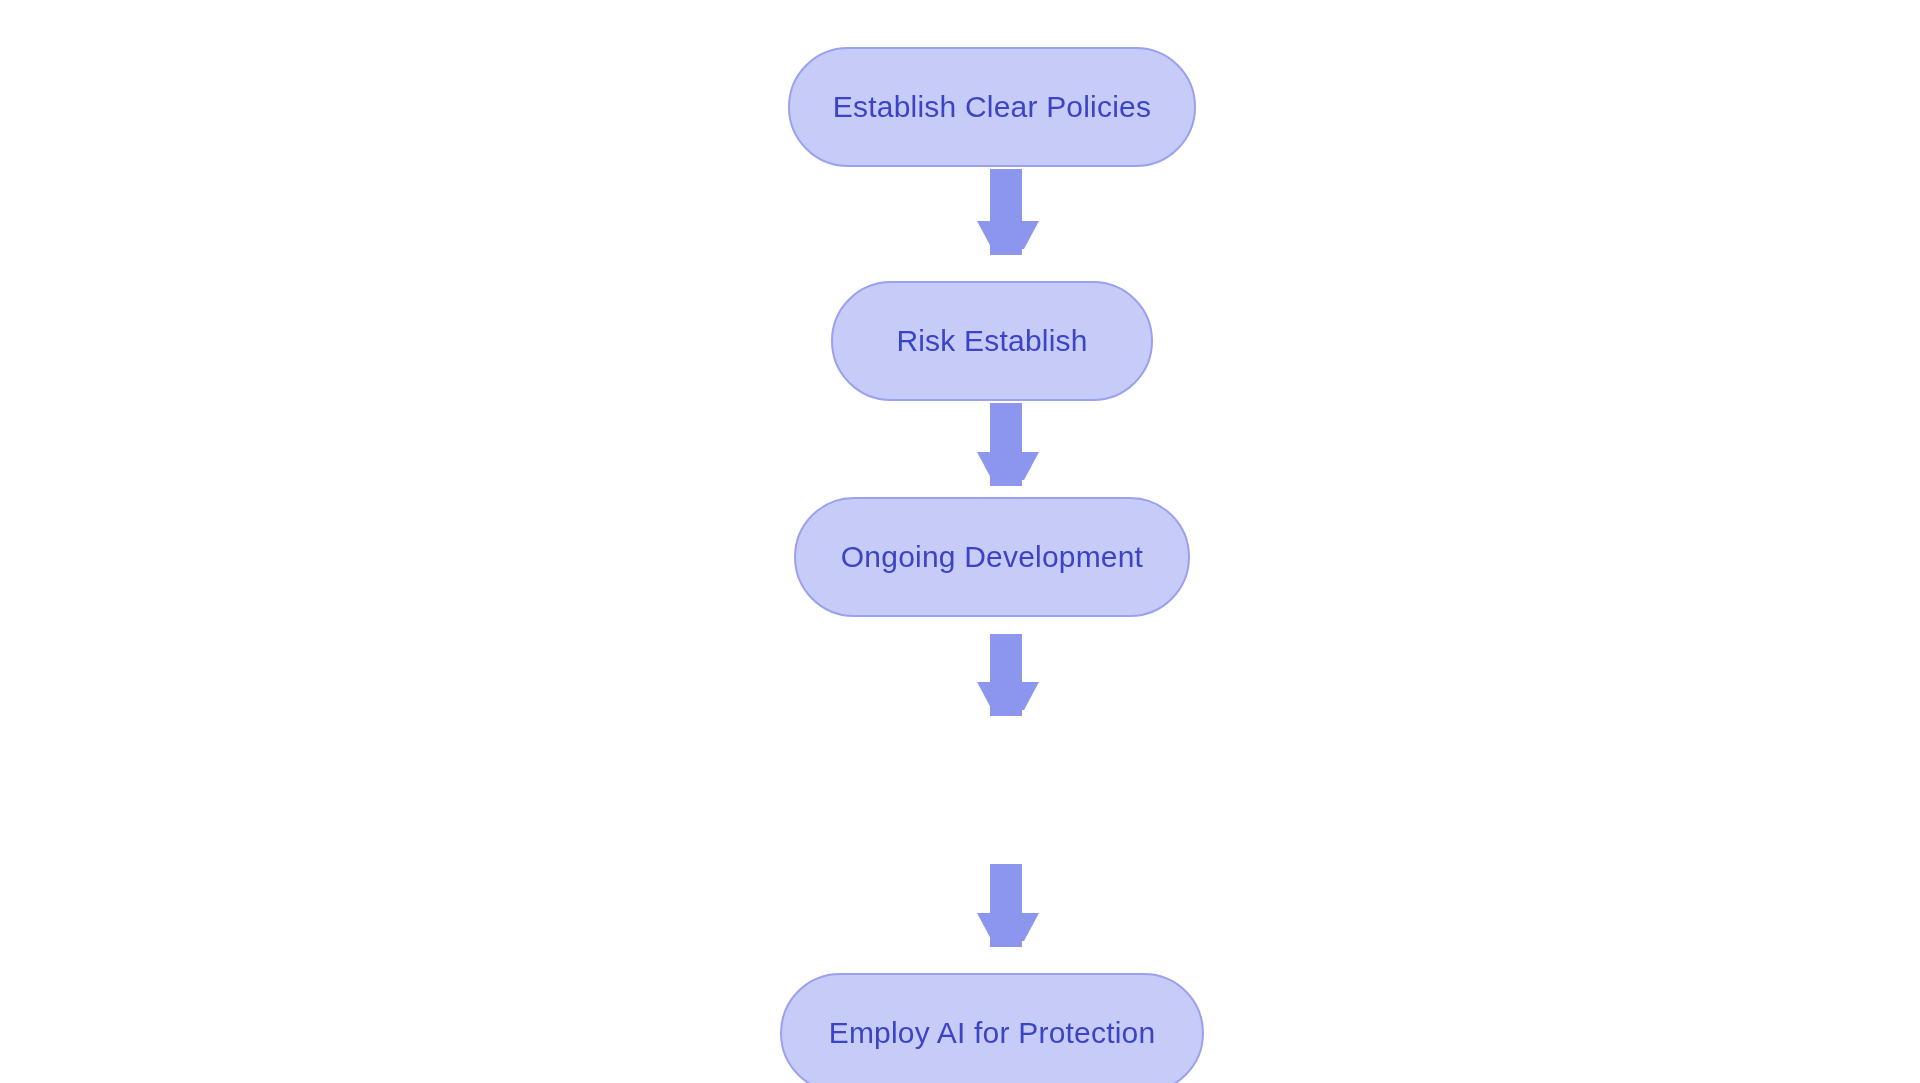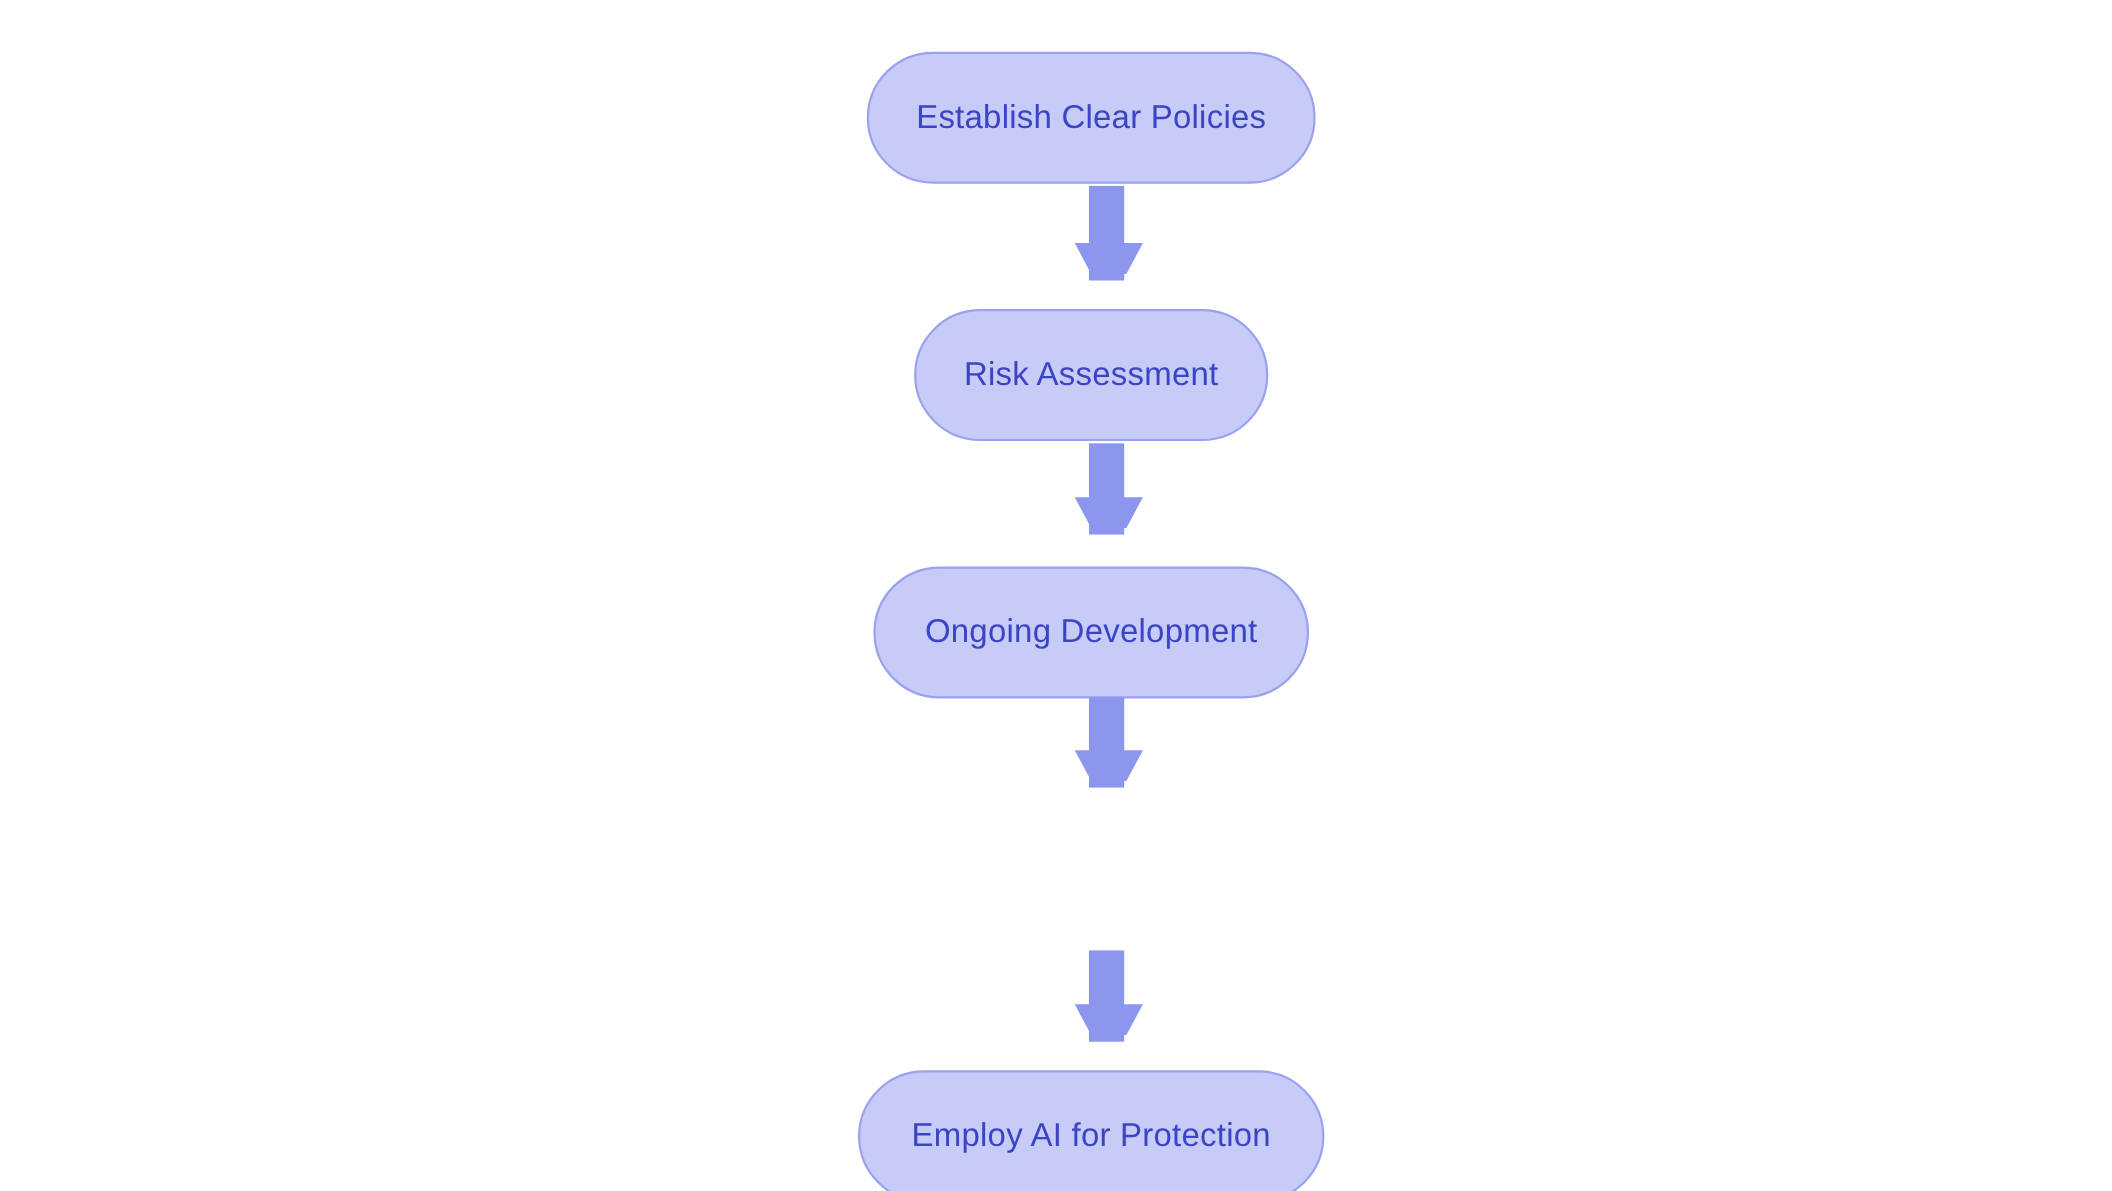--- a/index.html
+++ b/index.html
@@ -33,21 +33,21 @@
   }
   .node span {
     color: var(--node-text);
     font-size: 30px;
     font-weight: 400;
     letter-spacing: 0.2px;
     white-space: nowrap;
   }
   .node-1 { top: 15px;  width: 408px; }
   .node-2 { top: 249px; width: 322px; }
-  .node-3 { top: 483px; width: 396px; }
+  .node-3 { top: 465px; width: 396px; }
   .node-4 { top: 710px; width: 552px; }
   .node-5 { top: 941px; width: 424px; }
 
   .arrow {
     position: absolute;
     left: 50%;
     transform: translateX(-50%);
     width: 32px;
   }
   .arrow-1 { top: 137px; height: 112px; }
@@ -83,21 +83,21 @@
   <div class="node node-1">
     <span>Establish Clear Policies</span>
   </div>
 
   <div class="arrow arrow-1">
     <div class="arrow-line"></div>
     <div class="arrow-head"></div>
   </div>
 
   <div class="node node-2">
-    <span>Risk Assessment</span>
+    <span>Risk Establish</span>
   </div>
 
   <div class="arrow arrow-2">
     <div class="arrow-line"></div>
     <div class="arrow-head"></div>
   </div>
 
   <div class="node node-3">
     <span>Ongoing Development</span>
   </div>

